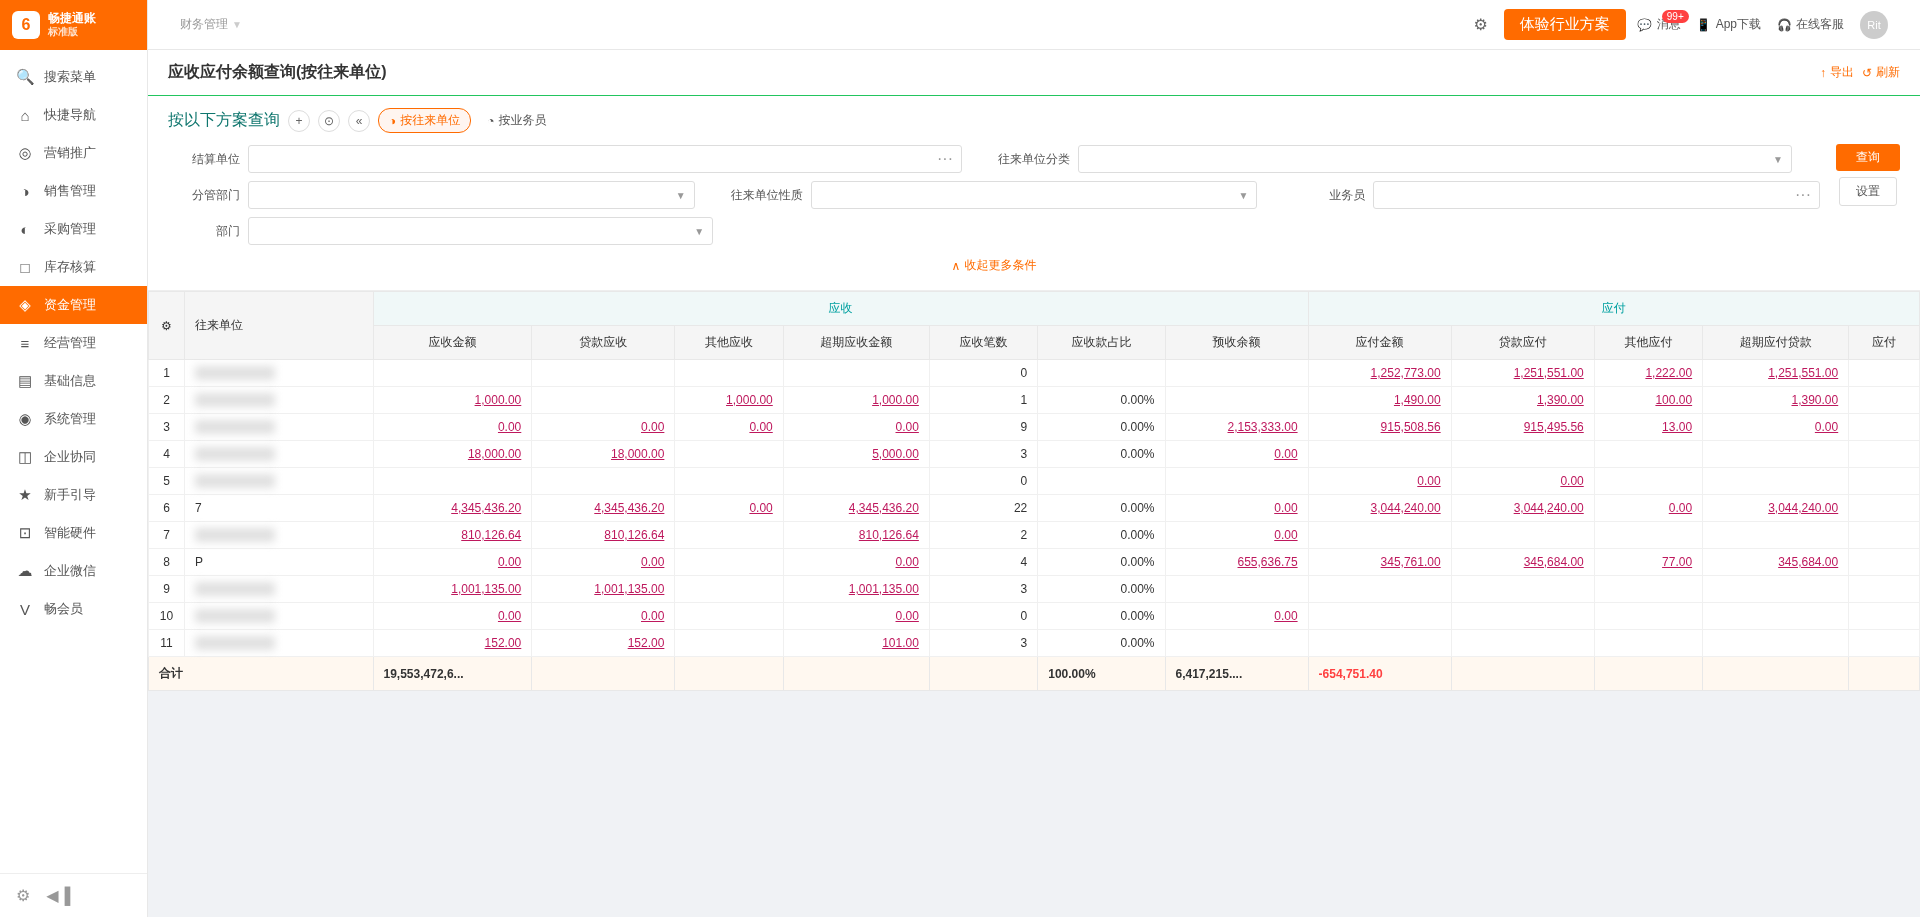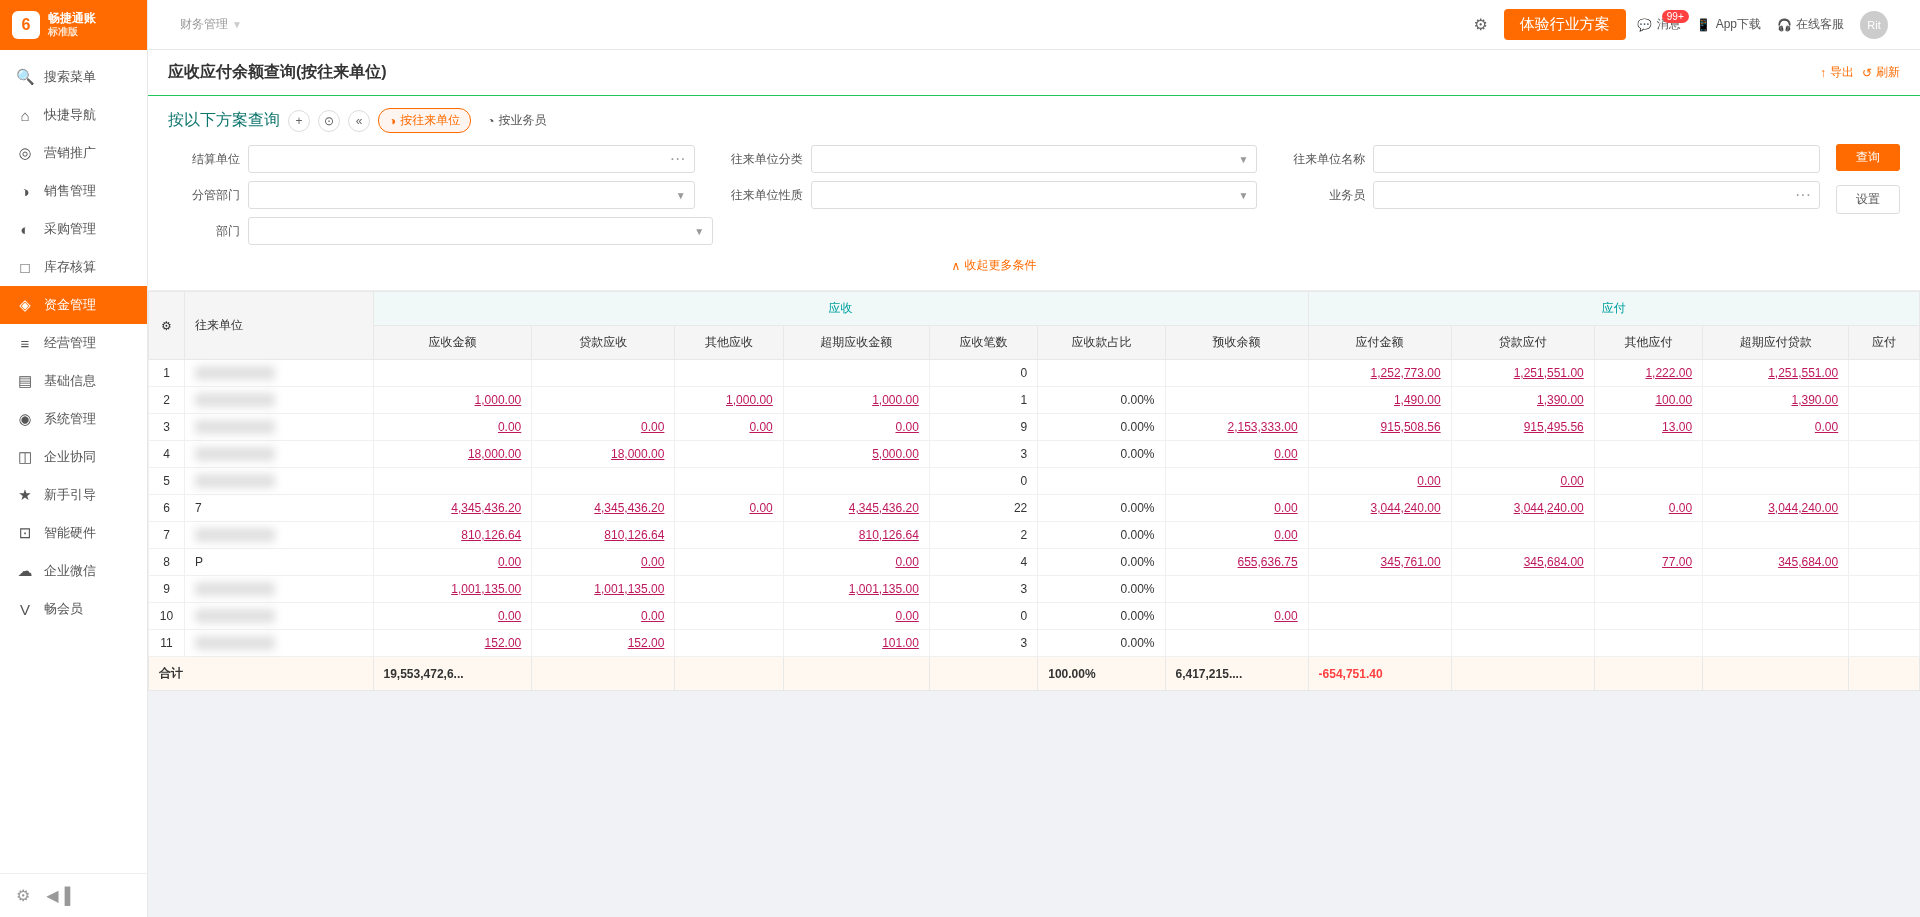--- a/index.html
+++ b/index.html
@@ -123,23 +123,23 @@
     }
     .chevron-down { color: #999; font-size: 10px; }
     .filter-spacer { width: 20px; }
 
     .collapse-more {
       text-align: center; padding: 4px 0; cursor: pointer;
       color: #ff6b00; font-size: 12px; display: flex; align-items: center; justify-content: center; gap: 4px;
     }
 
     
-    .query-btns { display: flex; flex-direction: column; gap: 6px; margin-left: 12px; }
+    .query-btns { display: flex; flex-direction: column; gap: 6px; margin-left: 12px; align-items: center; }
     .btn-query { background: #ff6b00; color: #fff; border: none; border-radius: 3px; padding: 5px 20px; cursor: pointer; font-size: 12px; }
-    .btn-setting { background: #fff; color: #555; border: 1px solid #ddd; border-radius: 3px; padding: 5px 16px; cursor: pointer; font-size: 12px; margin-top: 8px; }
+    .btn-setting { background: #fff; color: #555; border: 1px solid #ddd; border-radius: 3px; padding: 5px 16px; cursor: pointer; font-size: 12px; }
 
     
     .table-area { background: #fff; margin: 0; padding: 0; }
     .table-wrapper { overflow: auto; max-height: calc(100vh - 400px); }
     table { width: 100%; border-collapse: collapse; font-size: 12px; }
     thead tr { background: #f5f5f5; }
     thead th {
       padding: 8px 10px; text-align: center; border: 1px solid #e8e8e8;
       color: #333; font-weight: 500; white-space: nowrap; position: sticky; top: 0; background: #f5f5f5; z-index: 2;
     }
@@ -310,26 +310,20 @@
             </div>
             <div class="filter-spacer"></div>
             <div class="filter-field">
               <span class="filter-label">往来单位分类</span>
               <div class="filter-select">
                 <span></span>
                 <span class="chevron-down">▼</span>
               </div>
             </div>
             <div class="filter-spacer"></div>
-            <div class="filter-field">
-              <span class="filter-label">往来单位名称</span>
-              <div class="filter-input">
-                <span></span>
-              </div>
-            </div>
           </div>
 
           <div class="filter-row">
             <div class="filter-field">
               <span class="filter-label">分管部门</span>
               <div class="filter-select">
                 <span></span>
                 <span class="chevron-down">▼</span>
               </div>
             </div>

